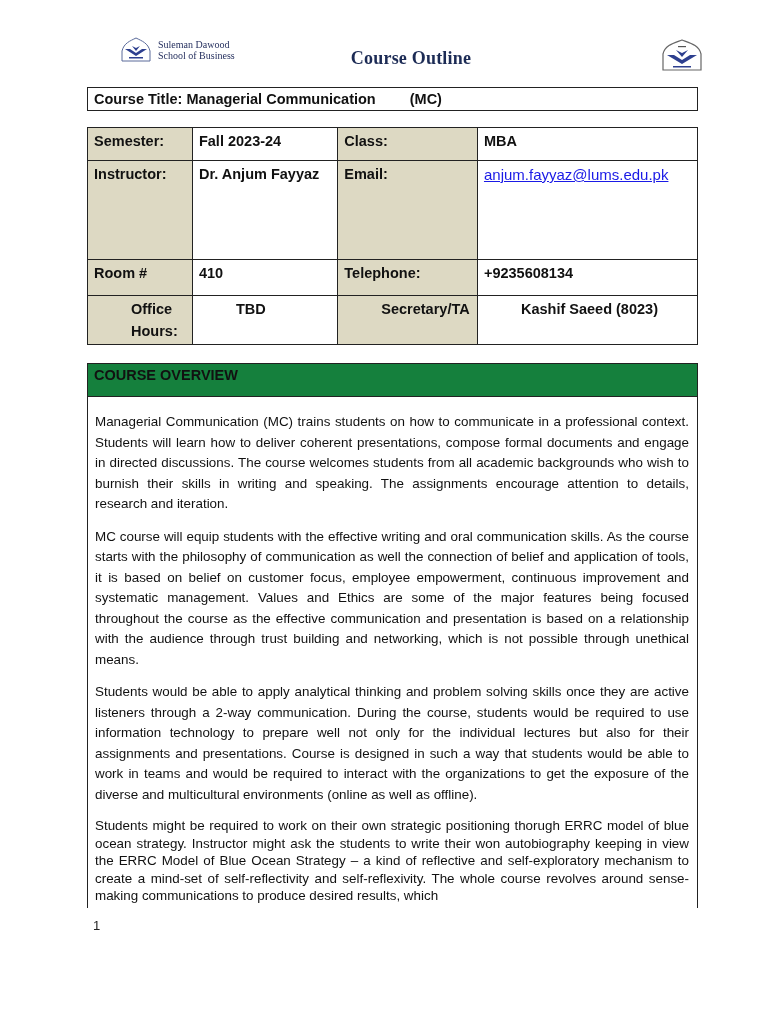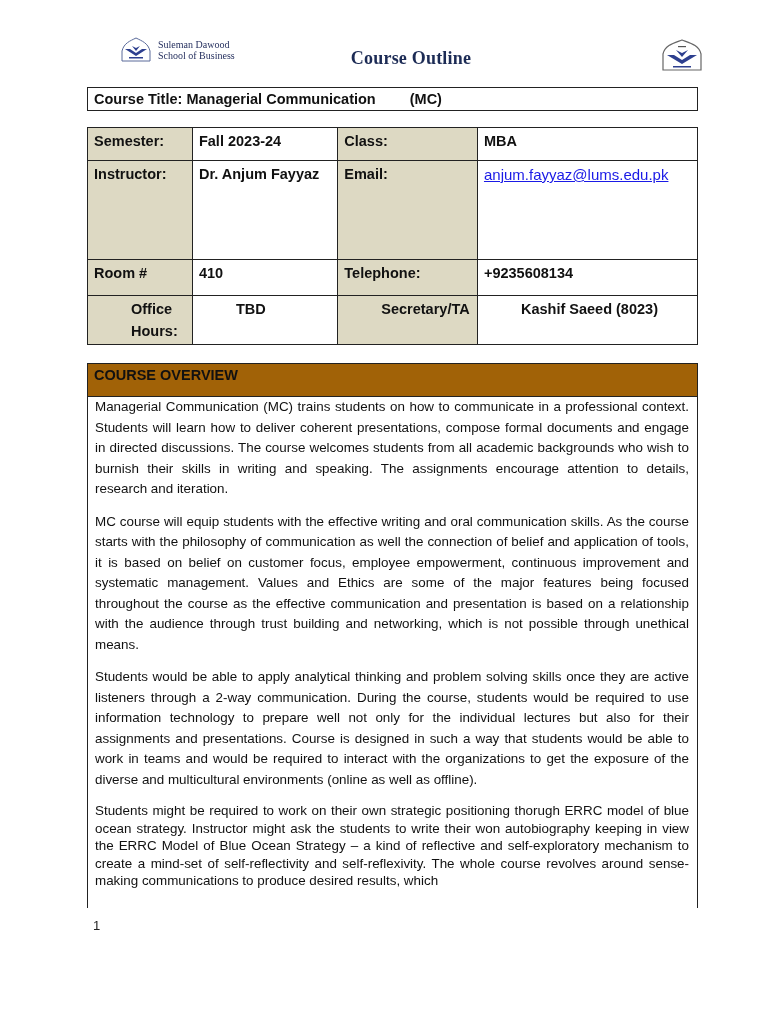--- a/index.html
+++ b/index.html
@@ -22,24 +22,24 @@
   table.info td.c2 { width: 144px; }
   table.info td.c3 { width: 136px; }
   table.info td.c4 { width: 218px; }
   table.info tr.r1 td { height: 33px; }
   table.info tr.r2 td { height: 99px; }
   table.info tr.r3 td { height: 36px; }
   table.info tr.r4 td { height: 35px; padding-left: 43px; }
   .email-link { color: #1a1ae6; text-decoration: underline; font-weight: normal; word-break: break-all; line-height: 24px; display: block; font-size: 15px; }
 
   .overview { position: absolute; left: 87px; top: 363px; width: 611px; height: 545px; border: 1.3px solid #222; border-bottom: none; overflow: hidden; }
-  .overview-head { height: 33px; background: #a16207; border-bottom: 1.3px solid #222; font-weight: bold; font-size: 14.5px; padding: 2px 6px; font-family: "Liberation Sans", "DejaVu Sans", sans-serif; line-height: 19px; }
+  .overview-head { height: 33px; background: #15803d; border-bottom: 1.3px solid #222; font-weight: bold; font-size: 14.5px; padding: 2px 6px; font-family: "Liberation Sans", "DejaVu Sans", sans-serif; line-height: 19px; }
   .overview-body { padding: 0 8px 0 7px; font-family: "Liberation Sans", "DejaVu Sans", sans-serif; font-size: 13.4px; color: #111; text-align: justify; }
   .overview-body p { line-height: 20.5px; }
-  .p1 { }
+  .p1 { margin-top: 15px; }
   .p2 { margin-top: 12px; }
   .p3 { margin-top: 12px; }
   .p4 { margin-top: 12px; line-height: 17.5px !important; }
 
   .page-num { position: absolute; left: 93px; top: 918px; font-size: 13px; font-family: "Liberation Sans", "DejaVu Sans", sans-serif; color: #222; }
 </style>
 </head>
 <body>
 
 <div class="header">

